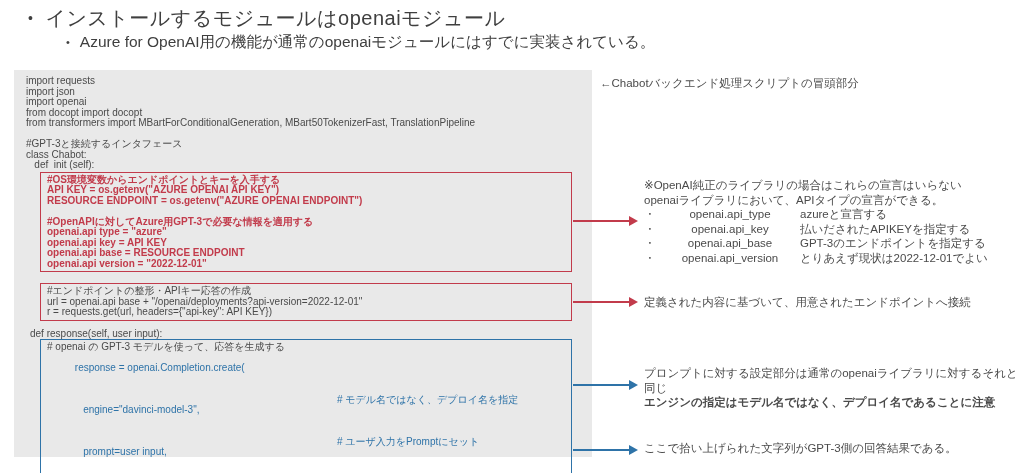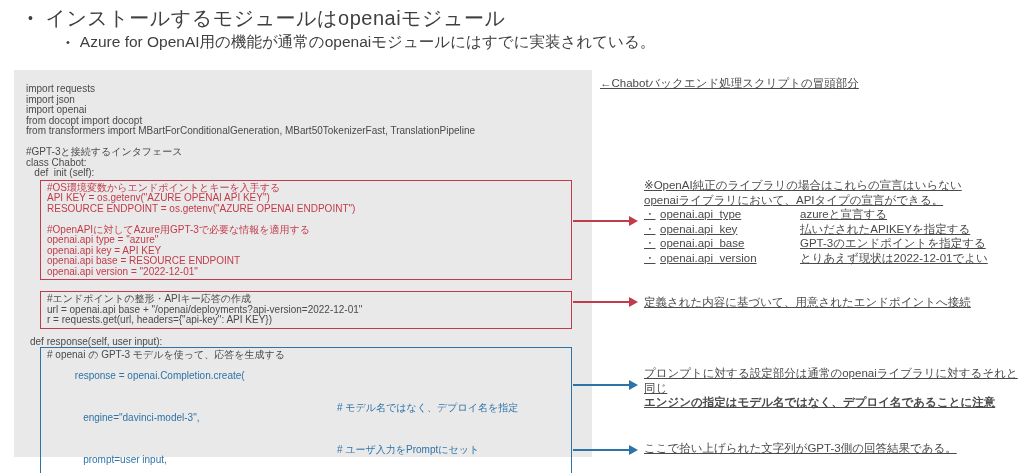--- a/index.html
+++ b/index.html
@@ -13,28 +13,28 @@
   }
   
   .title-row{position:absolute;display:flex;align-items:flex-start;color:var(--title);}
   .title-1{left:28px;top:5px;font-size:20px;letter-spacing:0.5px;}
   .title-1 .bullet{font-size:14px;margin:5px 12px 0 0;}
   .title-2{left:66px;top:32px;font-size:15.5px;}
   .title-2 .bullet{font-size:11px;margin:4px 10px 0 0;}
   
   .code-panel{
     position:absolute;left:14px;top:70px;width:578px;height:387px;
-    background:var(--panel);padding:14px 0 0 12px;
+    background:var(--panel);padding:6px 0 0 12px;
     font-size:10px;line-height:10.5px;color:var(--dark);
   }
   .code-line{white-space:pre;min-height:10.5px;}
   .bold{font-weight:normal;}
   .codebox{width:532px;margin-left:14px;border:1px solid var(--dark);padding:2px 0 2px 6px;background:transparent;}
   .red-box{border-color:var(--red);}
-  .red-strong{color:var(--red);font-weight:normal;margin-top:1px;}
+  .red-strong{color:var(--red);font-weight:bold;margin-top:1px;}
   .red-box2{margin-top:11px;}
   .mid-block{margin-top:8px;margin-left:4px;}
   .blue-box{border-color:var(--blue);}
   .blue-box1{margin-top:0px;}
   .bbrow{position:relative;}
   .blue-box1 .code-part,.blue-box1 .bb-comment{color:var(--blue);}
   .blue-box1 .dark-comment{color:var(--dark);}
   .bb-comment{position:absolute;left:290px;top:0;white-space:pre;}
   
   .arrow{position:absolute;height:2px;}
@@ -42,26 +42,26 @@
     content:"";position:absolute;right:-9px;top:-4px;
     border-left:9px solid;border-top:5px solid transparent;border-bottom:5px solid transparent;
   }
   .arrow.red{background:var(--red);}  .arrow.red::after{border-left-color:var(--red);}
   .arrow.blue{background:var(--blue);} .arrow.blue::after{border-left-color:var(--blue);}
   #arrow-red-1{left:573px;top:220px;width:56px;}
   #arrow-red-2{left:573px;top:301px;width:56px;}
   #arrow-blue-1{left:573px;top:384px;width:56px;}
   #arrow-blue-2{left:573px;top:449px;width:56px;}
   
-  .ann{position:absolute;font-size:11.5px;line-height:14.6px;color:var(--dark);text-decoration:underline;}
+  .ann{position:absolute;font-size:11.5px;line-height:14.6px;color:var(--dark);}
   #top-note{left:600px;top:76px;}
   #api-note{left:644px;top:178px;width:378px;}
   .api-item{display:flex;}
   .api-item .bullet{width:16px;}
-  .api-item .name{width:140px;}
+  .api-item .name{width:140px;text-align:center;}
   #endpoint-note{left:644px;top:295px;}
   #prompt-note{left:644px;top:366px;width:380px;}
   #prompt-note .line2{font-weight:bold;}
   #result-note{left:644px;top:441px;}
 </style>
 </head>
 <body>
 
 <div class="title-row title-1">
   <span class="bullet">•</span>

